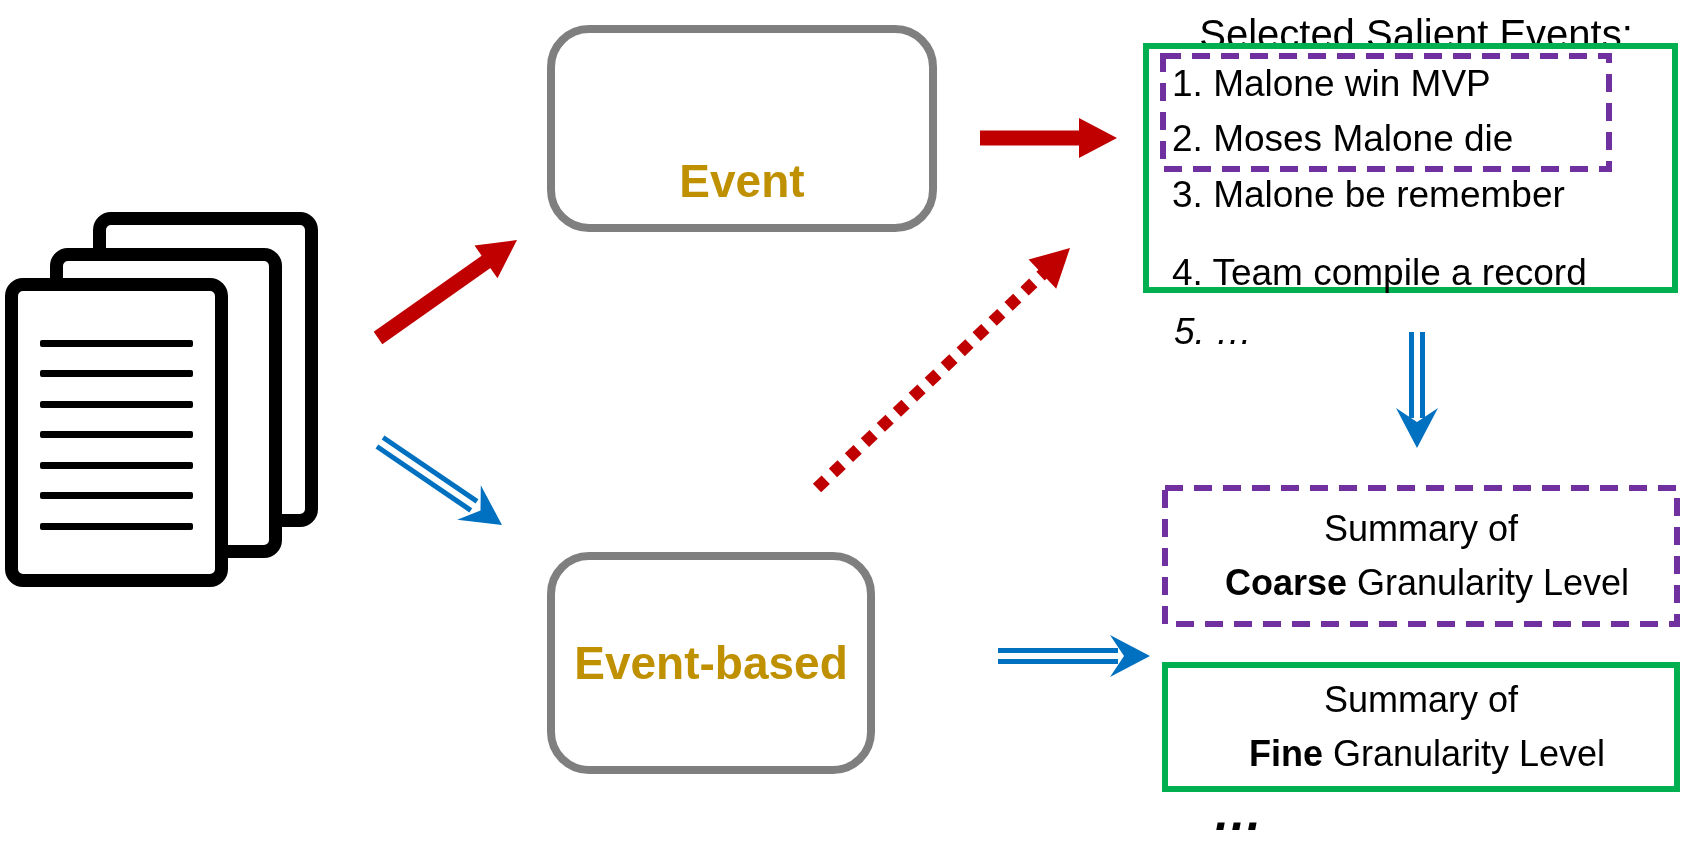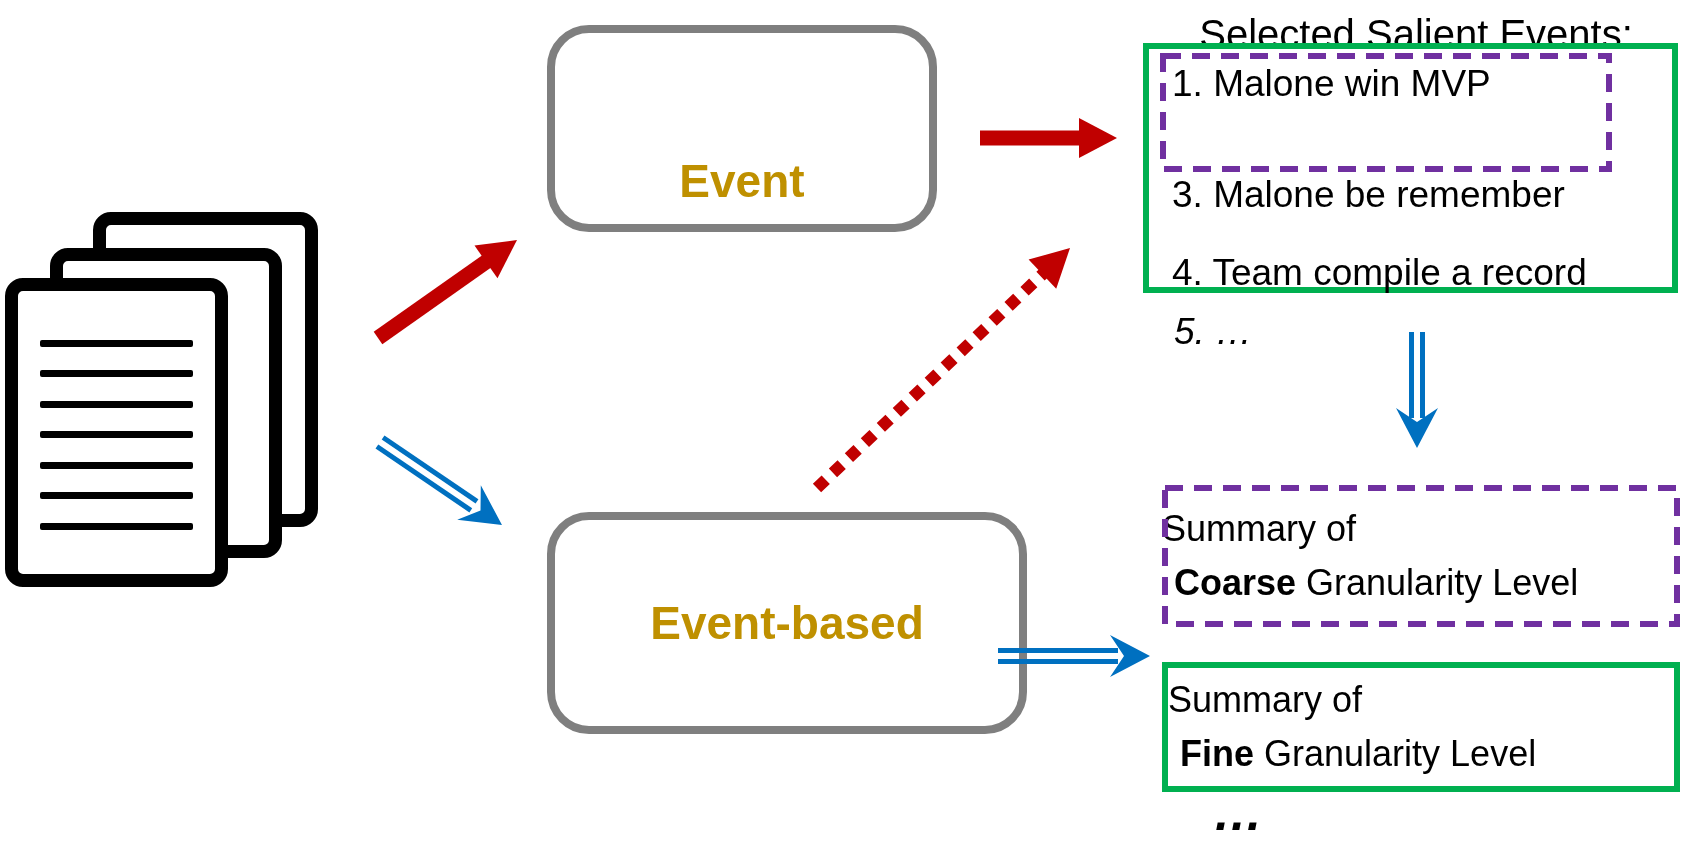--- a/index.html
+++ b/index.html
@@ -41,21 +41,21 @@
     flex-direction: column;
     align-items: center;
     justify-content: center;
     text-align: center;
     color: var(--gold, #BF9000);
     font-weight: bold;
     font-size: 46px;
     line-height: 1.82;
   }
   #selector-box   { left: 547px; top: 25px;  width: 390px; height: 207px; justify-content: flex-end; }
-  #summarizer-box { left: 547px; top: 512px; width: 480px; height: 222px; line-height: 1.88; }
+  #summarizer-box { left: 547px; top: 552px; width: 328px; height: 222px; line-height: 1.88; }
   
   #events-heading {
     position: absolute;
     left: 1143px; top: 10px; width: 546px;
     text-align: center;
     font-size: 40px;
     line-height: 1.2;
     white-space: nowrap;
   }
   #events-box {
@@ -75,21 +75,21 @@
   #event-item-1 { top: 117px; }
   #event-item-2 { top: 173px; }
   #event-item-3 { top: 235px; margin-top: 16px; }
   #event-overflow { position: absolute; left: 1174px; top: 311px; font-size: 37px; font-style: italic; white-space: nowrap; }
   
   .sumbox {
     position: absolute;
     left: 1162px; width: 518px;
     display: flex;
     flex-direction: column;
-    align-items: flex-start;
+    align-items: center;
     justify-content: center;
     text-align: center;
     font-size: 36px;
     line-height: 1.5;
   }
   #coarse-box { top: 485px; height: 142px; }
   #fine-box {
     top: 662px; height: 130px;
     border: 6px solid var(--green, #00B050);
     background: #fff;
@@ -138,20 +138,21 @@
   <div class="rbox" id="selector-box">
     <span>Event</span>
   </div>
   <div class="rbox" id="summarizer-box">
     <span>Event-based</span>
   </div>
 
   <div id="events-heading">Selected Salient Events:</div>
   <div id="events-box"></div>
   <div class="event-item" id="event-item-0">1. Malone win MVP</div>
+  <div class="event-item" id="event-item-1">2. Moses Malone die</div>
   <div class="event-item" id="event-item-2">3. Malone be remember</div>
   <div class="event-item" id="event-item-3">4. Team compile a record</div>
   <div id="event-overflow">5. …</div>
 
   <div class="sumbox" id="coarse-box">
     <span>Summary of</span>
     <span><span class="bold">Coarse</span><span> Granularity Level</span></span>
   </div>
   <div class="sumbox" id="fine-box">
     <span>Summary of</span>

